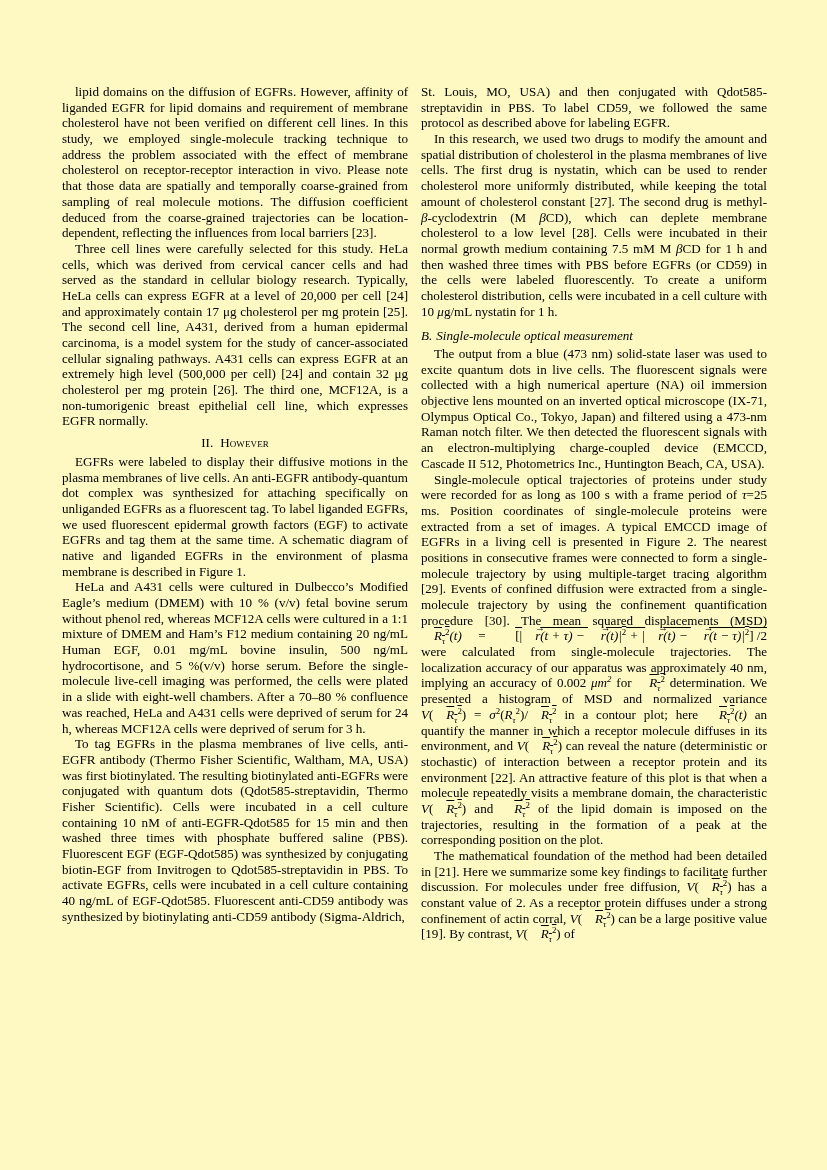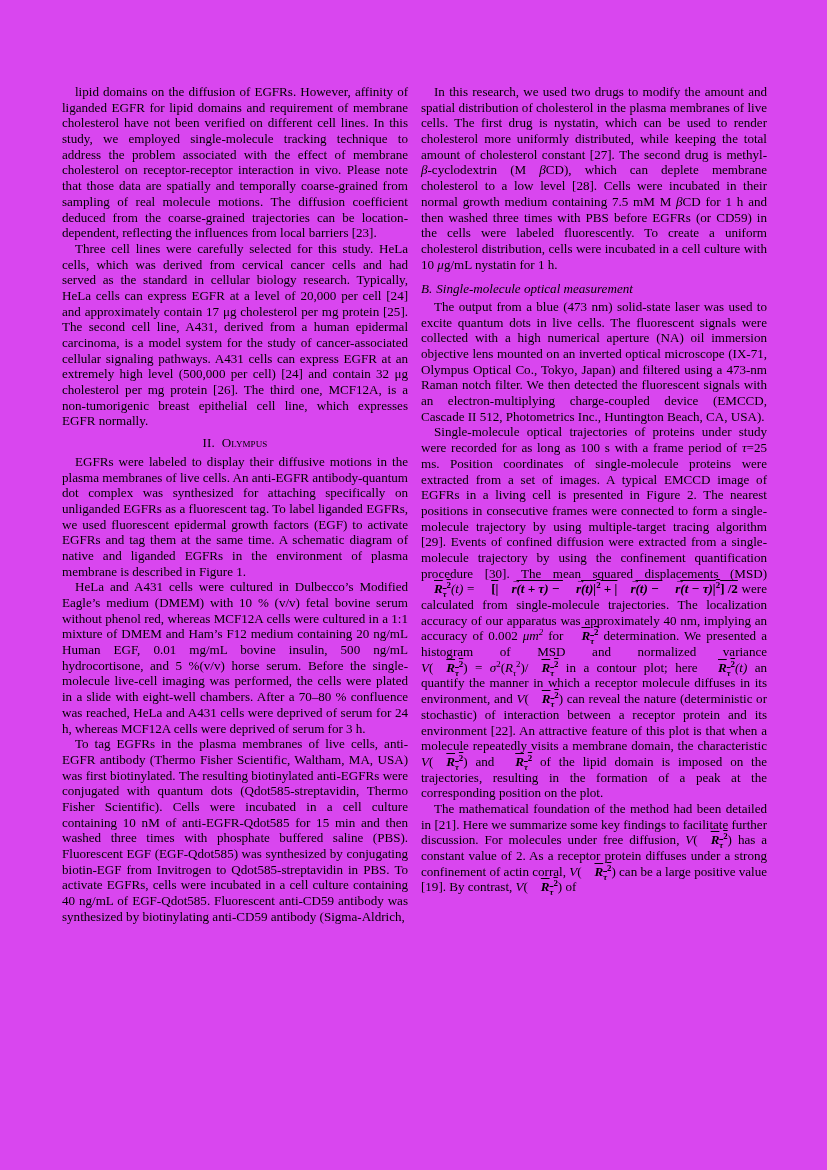--- a/index.html
+++ b/index.html
@@ -13,21 +13,21 @@
     font-family: "Liberation Serif", "DejaVu Serif", serif;
     color: #000000;
     overflow: hidden;
   }
   .page {
     position: relative;
     width: 827px;
     height: 1170px;
     box-sizing: border-box;
     padding: 84px 61px 50px 62px;
-    background: #d946ef;
+    background: #fef9c3;
   }
   .columns {
     display: flex;
     flex-direction: row;
     gap: 13px;
     height: 100%;
   }
   .col {
     width: 346px;
     flex: 0 0 346px;
@@ -67,21 +67,20 @@
   }
   h3.sub-heading .sub-letter {
     padding-right: 4px;
   }
   
   .mi { font-style: italic; font-family: "Liberation Serif", serif; }
   .ovl {
     text-decoration: overline;
     display: inline-block;
     line-height: 1.05;
-    font-weight: bold;
   }
   sup.sm { font-size: 0.68em; vertical-align: super; line-height: 0; }
   sub.sm { font-size: 0.66em; vertical-align: sub; line-height: 0; }
   .vecarr {
     position: relative;
     display: inline-block;
     font-style: italic;
   }
   .vecarr::after {
     content: "\2192";
@@ -101,34 +100,35 @@
 <div class="page">
   <div class="columns">
 
     <div class="col">
 
       <p class="para">lipid domains on the diffusion of EGFRs. However, affinity of liganded EGFR for lipid domains and requirement of membrane cholesterol have not been verified on different cell lines. In this study, we employed single-molecule tracking technique to address the problem associated with the effect of membrane cholesterol on receptor-receptor interaction in vivo. Please note that those data are spatially and temporally coarse-grained from sampling of real molecule motions. The diffusion coefficient deduced from the coarse-grained trajectories can be location-dependent, reflecting the influences from local barriers [23].</p>
 
       <p class="para">Three cell lines were carefully selected for this study. HeLa cells, which was derived from cervical cancer cells and had served as the standard in cellular biology research. Typically, HeLa cells can express EGFR at a level of 20,000 per cell [24] and approximately contain 17 μg cholesterol per mg protein [25]. The second cell line, A431, derived from a human epidermal carcinoma, is a model system for the study of cancer-associated cellular signaling pathways. A431 cells can express EGFR at an extremely high level (500,000 per cell) [24] and contain 32 μg cholesterol per mg protein [26]. The third one, MCF12A, is a non-tumorigenic breast epithelial cell line, which expresses EGFR normally.</p>
 
       <h2 class="section-heading">
-        <span class="numeral">II.</span>&nbsp;&nbsp;<span>Olympus</span>
+        <span class="numeral">II.</span>&nbsp;&nbsp;<span>However</span>
       </h2>
 
       <p class="para">EGFRs were labeled to display their diffusive motions in the plasma membranes of live cells. An anti-EGFR antibody-quantum dot complex was synthesized for attaching specifically on unliganded EGFRs as a fluorescent tag. To label liganded EGFRs, we used fluorescent epidermal growth factors (EGF) to activate EGFRs and tag them at the same time. A schematic diagram of native and liganded EGFRs in the environment of plasma membrane is described in Figure 1.</p>
 
 
       <p class="para">HeLa and A431 cells were cultured in Dulbecco’s Modified Eagle’s medium (DMEM) with 10 % (v/v) fetal bovine serum without phenol red, whereas MCF12A cells were cultured in a 1:1 mixture of DMEM and Ham’s F12 medium containing 20 ng/mL Human EGF, 0.01 mg/mL bovine insulin, 500 ng/mL hydrocortisone, and 5 %(v/v) horse serum. Before the single-molecule live-cell imaging was performed, the cells were plated in a slide with eight-well chambers. After a 70–80 % confluence was reached, HeLa and A431 cells were deprived of serum for 24 h, whereas MCF12A cells were deprived of serum for 3 h.</p>
 
       <p class="para">To tag EGFRs in the plasma membranes of live cells, anti-EGFR antibody (Thermo Fisher Scientific, Waltham, MA, USA) was first biotinylated. The resulting biotinylated anti-EGFRs were conjugated with quantum dots (Qdot585-streptavidin, Thermo Fisher Scientific). Cells were incubated in a cell culture containing 10 nM of anti-EGFR-Qdot585 for 15 min and then washed three times with phosphate buffered saline (PBS). Fluorescent EGF (EGF-Qdot585) was synthesized by conjugating biotin-EGF from Invitrogen to Qdot585-streptavidin in PBS. To activate EGFRs, cells were incubated in a cell culture containing 40 ng/mL of EGF-Qdot585. Fluorescent anti-CD59 antibody was synthesized by biotinylating anti-CD59 antibody (Sigma-Aldrich,</p>
 
     </div>
 
     <div class="col">
 
+      <p class="para" style="text-indent:0;">St. Louis, MO, USA) and then conjugated with Qdot585-streptavidin in PBS. To label CD59, we followed the same protocol as described above for labeling EGFR.</p>
 
       <p class="para"><span>In this research, we used two drugs to modify the amount and spatial distribution of cholesterol in the plasma membranes of live cells. The first drug is nystatin, which can be used to render cholesterol more uniformly distributed, while keeping the total amount of cholesterol constant [27]. The second drug is methyl- </span><span class="mi">β</span><span>-cyclodextrin (M </span><span class="mi">β</span><span>CD), which can deplete membrane cholesterol to a low level [28]. Cells were incubated in their normal growth medium containing 7.5 mM M </span><span class="mi">β</span><span>CD for 1 h and then washed three times with PBS before EGFRs (or CD59) in the cells were labeled fluorescently. To create a uniform cholesterol distribution, cells were incubated in a cell culture with 10 </span><span class="mi">μ</span><span>g/mL nystatin for 1 h.</span></p>
 
       <h3 class="sub-heading">
         <span class="sub-letter">B.</span><span>Single-molecule optical measurement</span>
       </h3>
 
       <p class="para">The output from a blue (473 nm) solid-state laser was used to excite quantum dots in live cells. The fluorescent signals were collected with a high numerical aperture (NA) oil immersion objective lens mounted on an inverted optical microscope (IX-71, Olympus Optical Co., Tokyo, Japan) and filtered using a 473-nm Raman notch filter. We then detected the fluorescent signals with an electron-multiplying charge-coupled device (EMCCD, Cascade II 512, Photometrics Inc., Huntington Beach, CA, USA).</p>
 
 

